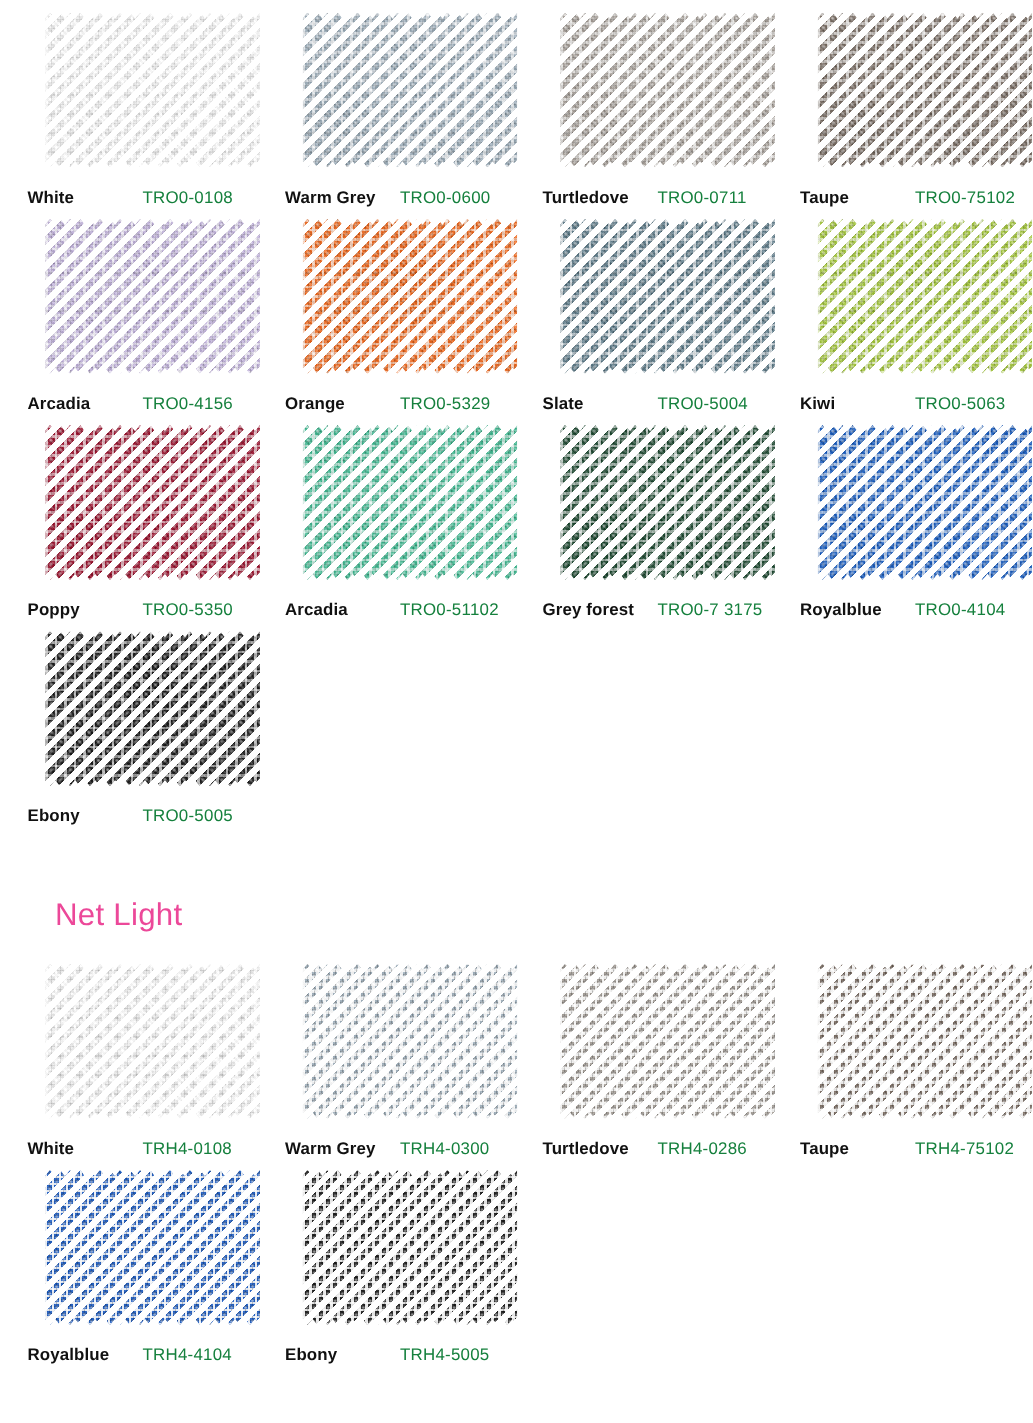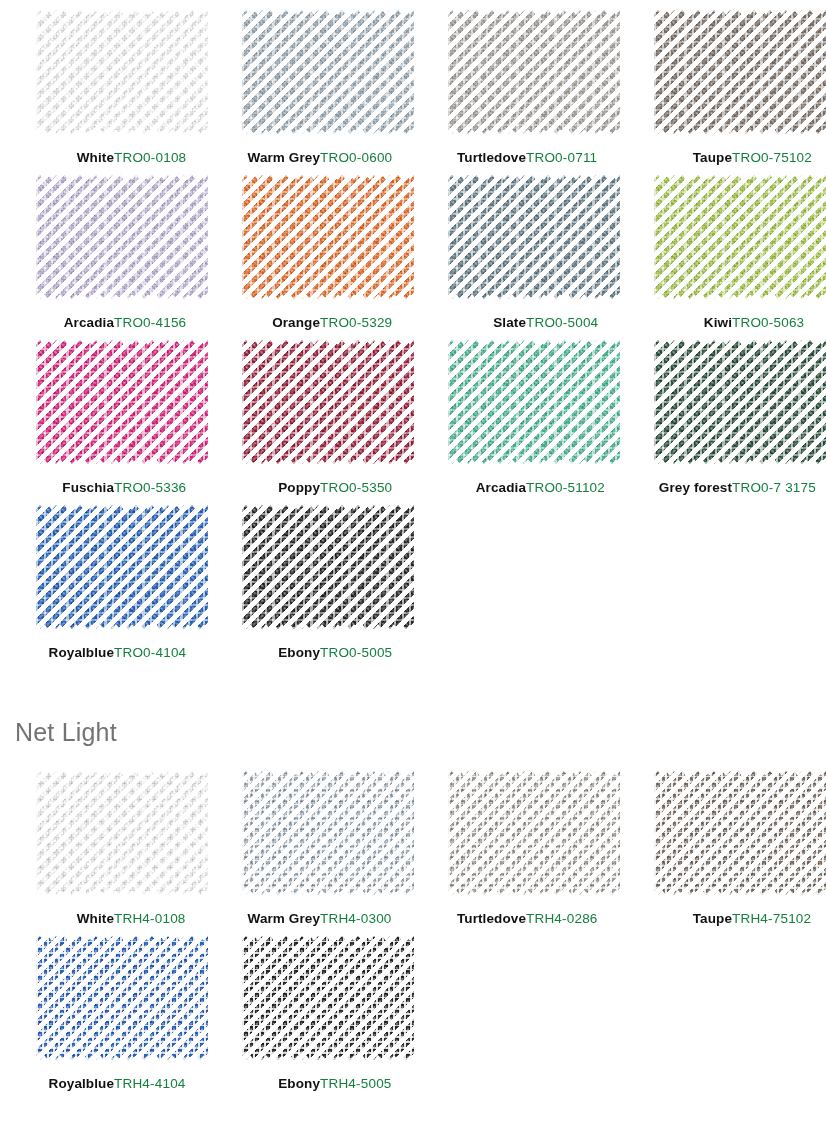--- a/index.html
+++ b/index.html
@@ -187,36 +187,35 @@
     padding-left: 12px;
     white-space: nowrap;
   }
   .swatch-name {
     font-size: 13.5px;
     font-weight: 700;
     letter-spacing: 0.1px;
     color: #111111;
     width: 92px;
     flex: 0 0 92px;
-    text-align: right;
   }
   .swatch-code {
     font-size: 13.5px;
     font-weight: 400;
     letter-spacing: 0.2px;
     color: #15803d;
   }
 
   
   .section-heading {
     font-size: 25px;
     font-weight: 400;
     letter-spacing: 0.2px;
-    color: #737373;
-    padding-left: 15px;
+    color: #ec4899;
+    padding-left: 44px;
     margin: 0;
   }
   .section-gap-top { height: 58px; }
   .section-gap-bottom { height: 14px; }
 </style>
 </head>
 <body>
 
 <div class="page">
   <div id="sections-root">
@@ -346,36 +345,20 @@
           </div>
           <div class="caption">
             <span class="swatch-name">Kiwi</span>
             <span class="swatch-code">TRO0-5063</span>
           </div>
         </div>
         <div class="swatch-cell">
           <div class="chip-wrap">
             <div class="chip">
               <div class="chip-inner">
-                <div class="chip-fill" style="background: rgb(230, 24, 126);"></div>
-                <div class="weave"></div>
-                <div class="weave-diag"></div>
-                <div class="weave-knots"></div>
-              </div>
-            </div>
-          </div>
-          <div class="caption">
-            <span class="swatch-name">Fuschia</span>
-            <span class="swatch-code">TRO0-5336</span>
-          </div>
-        </div>
-        <div class="swatch-cell">
-          <div class="chip-wrap">
-            <div class="chip">
-              <div class="chip-inner">
                 <div class="chip-fill" style="background: rgb(158, 20, 48);"></div>
                 <div class="weave"></div>
                 <div class="weave-diag"></div>
                 <div class="weave-knots"></div>
               </div>
             </div>
           </div>
           <div class="caption">
             <span class="swatch-name">Poppy</span>
             <span class="swatch-code">TRO0-5350</span>

